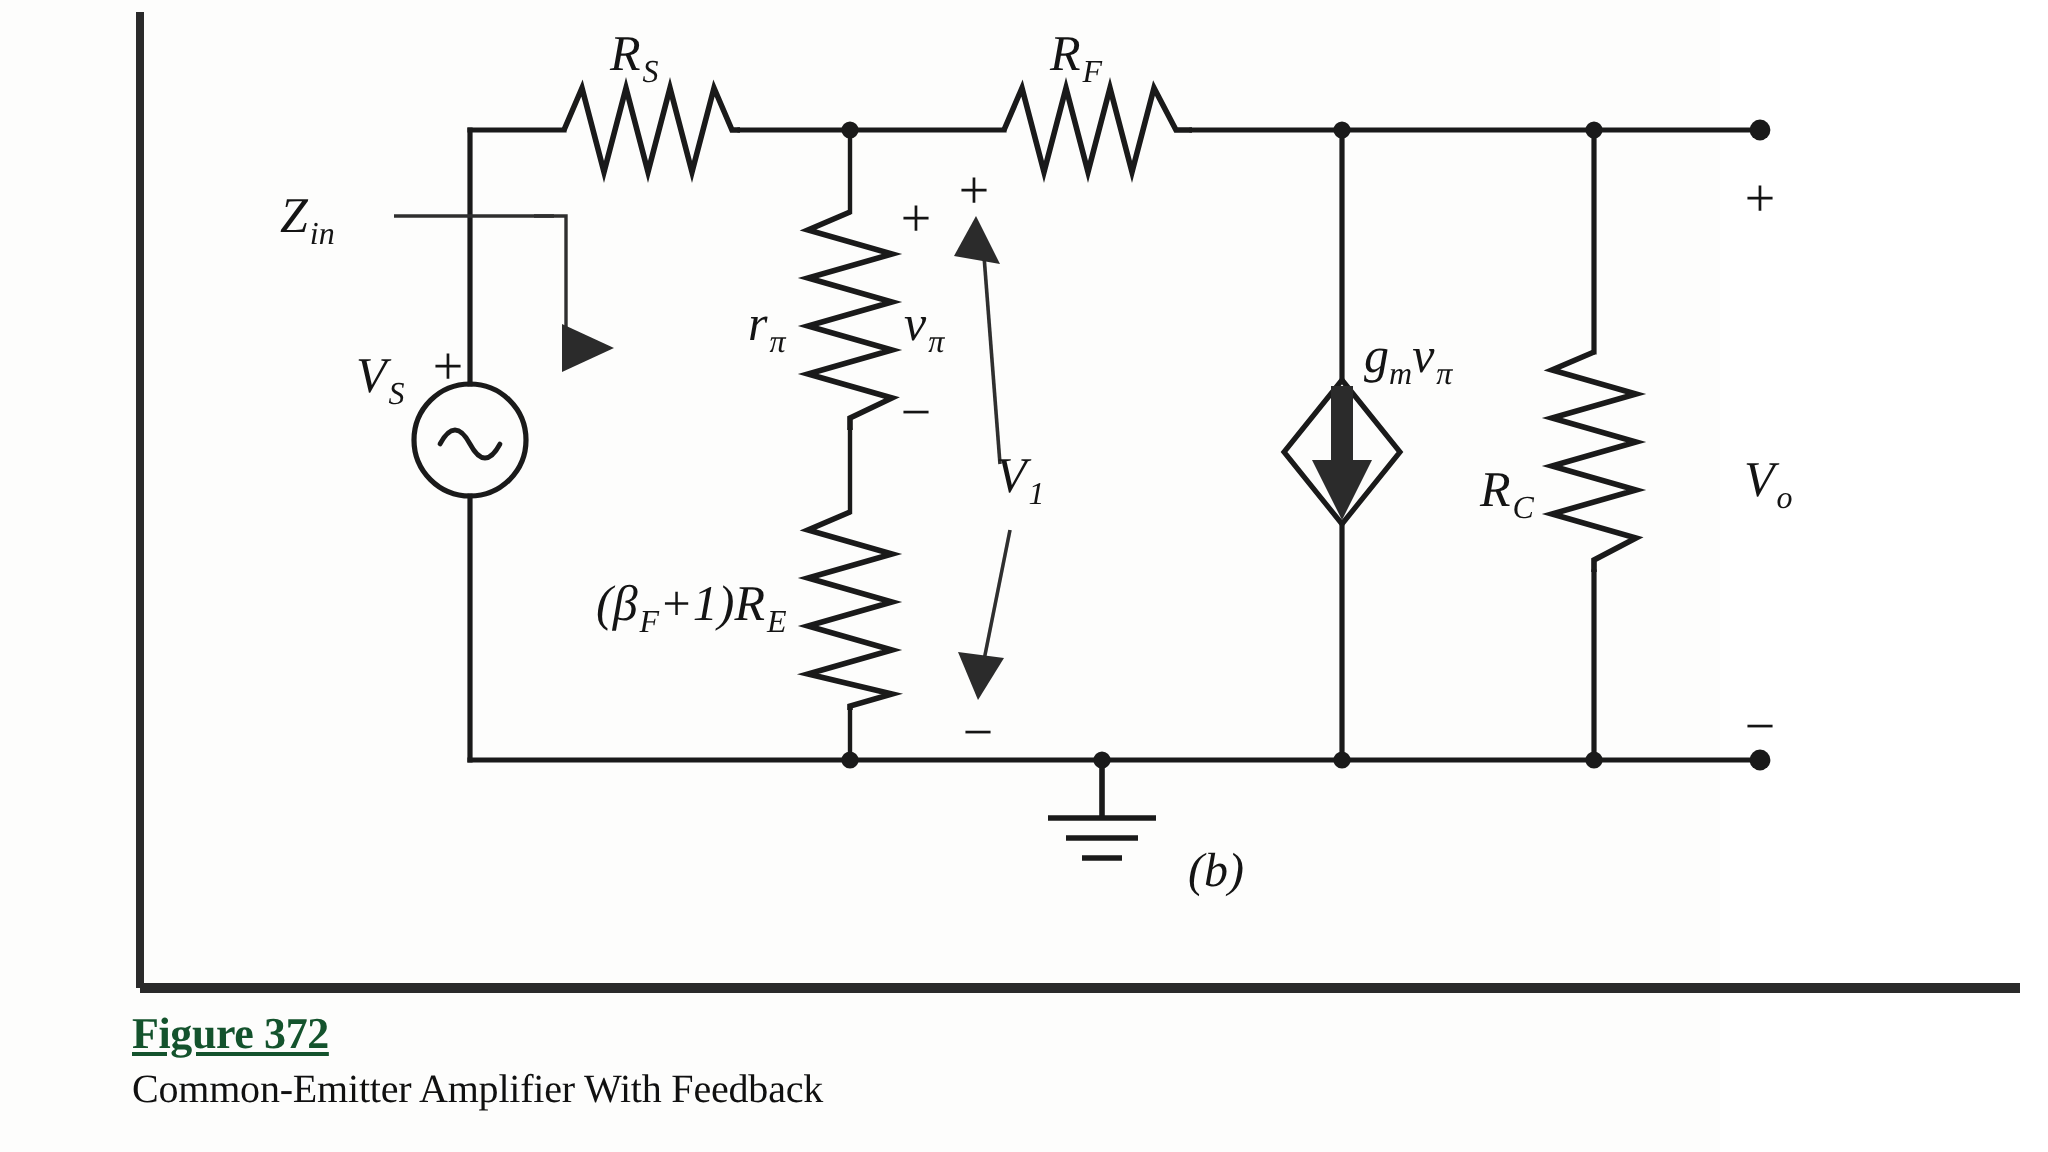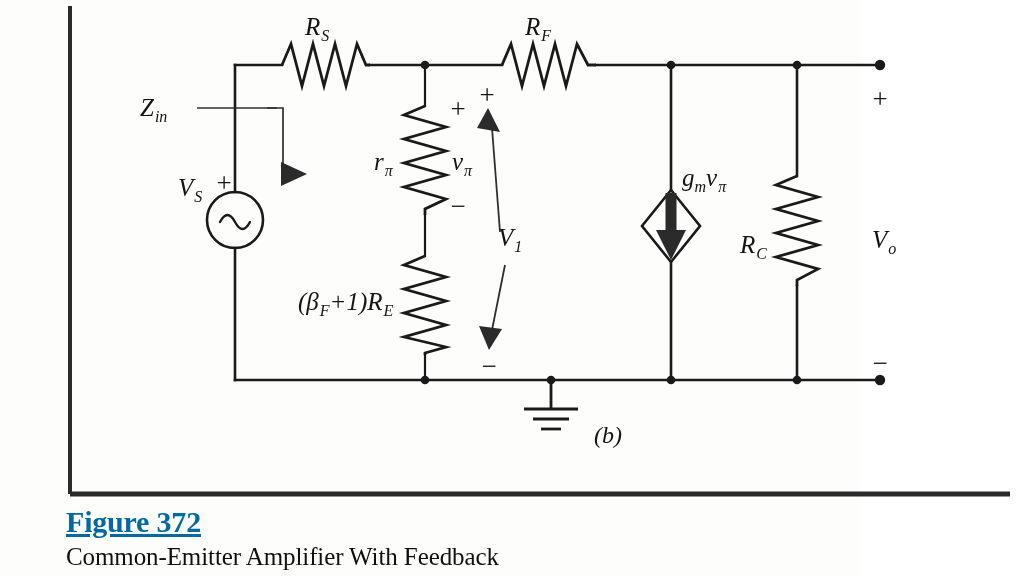--- a/index.html
+++ b/index.html
@@ -118,30 +118,30 @@
   }
   #caption {
     position: absolute;
     left: 66px;
     top: 505px;
     width: 700px;
   }
   #fig-title {
     font-family: "Liberation Serif", serif;
     font-weight: bold;
-    font-size: 30px;
-    color: #0369a1;
+    font-size: 22px;
+    color: #14532d;
     text-decoration: underline;
     letter-spacing: -0.2px;
     display: inline-block;
     line-height: 1.12;
   }
   #fig-subtitle {
     font-family: "Liberation Serif", serif;
-    font-size: 25px;
+    font-size: 20px;
     color: #101010;
     margin-top: 4px;
     letter-spacing: -0.1px;
     line-height: 1.12;
   }
 </style>
 </head>
 <body>
 
 <div id="page">

